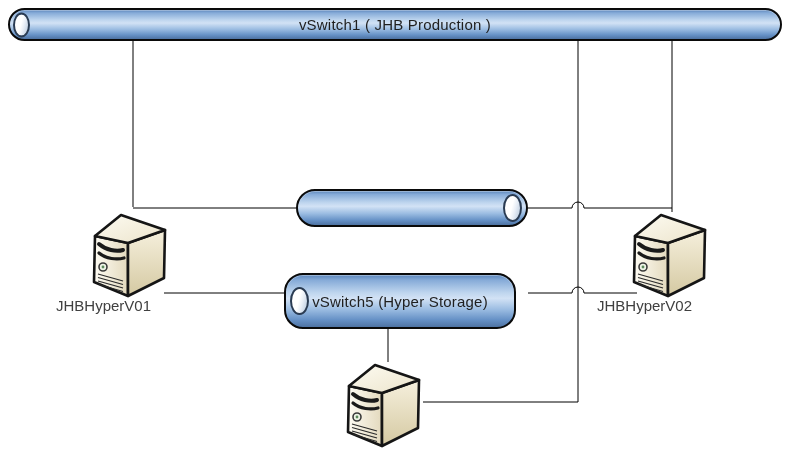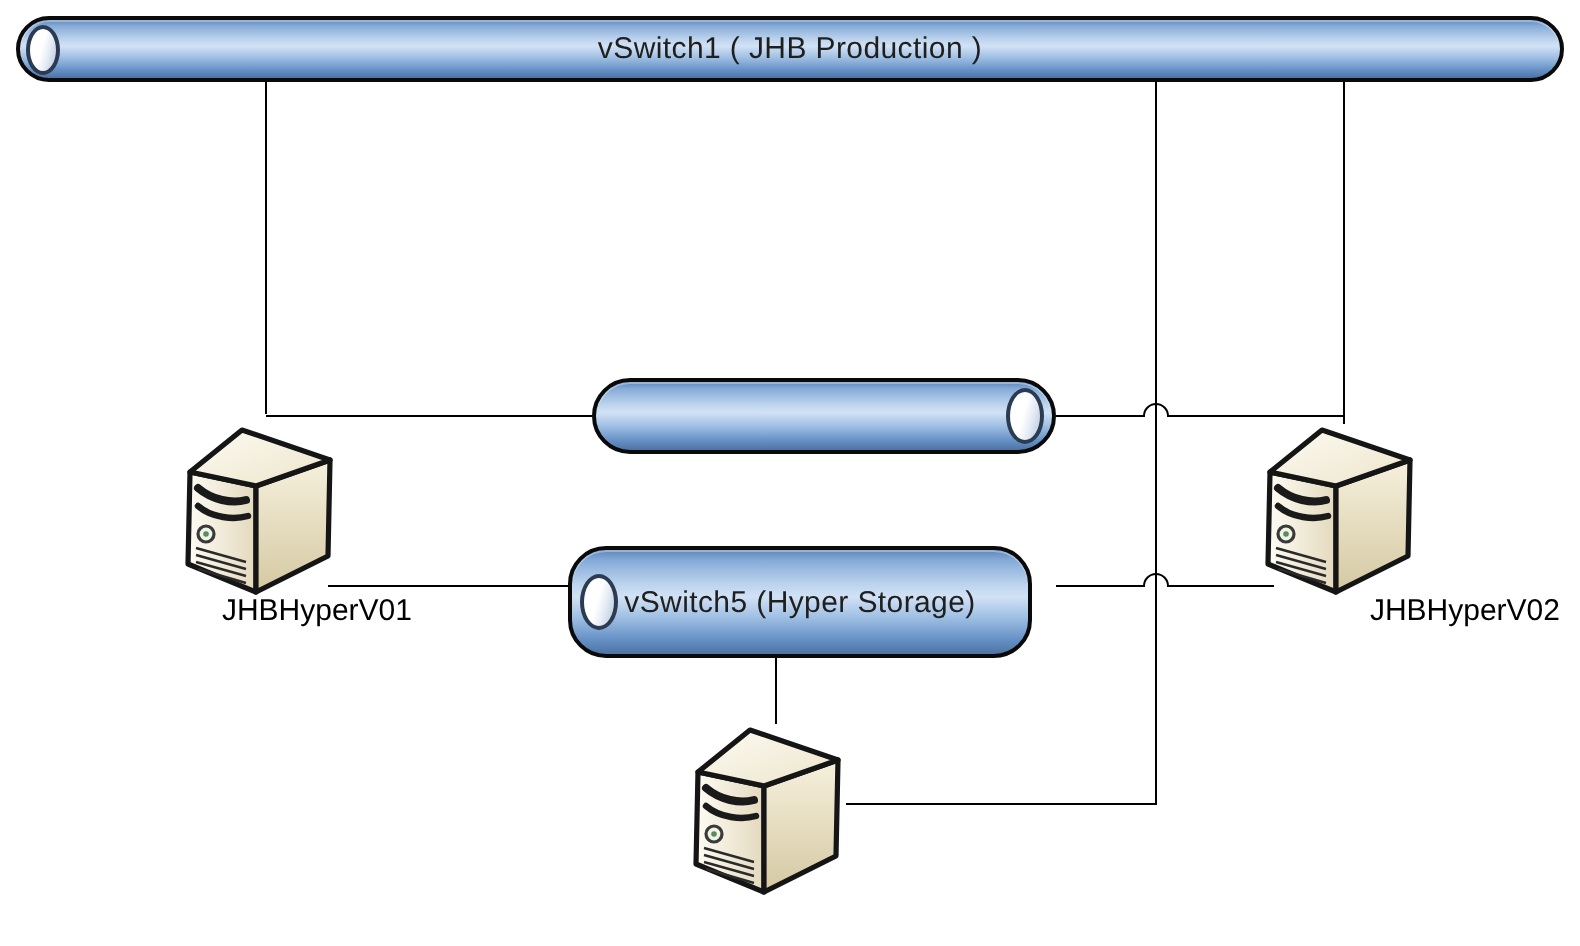--- a/index.html
+++ b/index.html
@@ -29,27 +29,27 @@
   #vswitch1{left:8px;top:8px;width:774px;height:33px;border-radius:17px;}
   #vswitch1 .cap{left:3px;width:17px;height:25px;}
   #vswitch6{left:296px;top:189px;width:232px;height:38px;border-radius:19px;}
   #vswitch6 .cap{right:4px;width:19px;height:28px;}
   #vswitch5{left:284px;top:273px;width:232px;height:56px;border-radius:19px;}
   #vswitch5 .cap{left:4px;width:19px;height:28px;}
   
   .server{position:absolute;width:80px;height:94px;}
   .server svg{display:block;width:80px;height:94px;}
   .node-label{
-    position:absolute;width:150px;text-align:right;
-    color:#000000;font-size:15px;white-space:nowrap;
+    position:absolute;width:150px;text-align:left;
+    color:#404040;font-size:15px;white-space:nowrap;
   }
   #srv-hyperv01{left:90px;top:208px;}
   #lbl-hyperv01{left:56px;top:297px;}
   #srv-hyperv02{left:630px;top:208px;}
-  #lbl-hyperv02{left:630px;top:297px;}
+  #lbl-hyperv02{left:597px;top:297px;}
   #srv-srv01{left:344px;top:358px;}
   #lbl-srv01{left:310px;top:444px;}
 </style>
 </head>
 <body>
 
 <div class="canvas">
 
   <svg class="wires" viewBox="0 0 790 473">
     <path d="M133 41 V207"></path>

